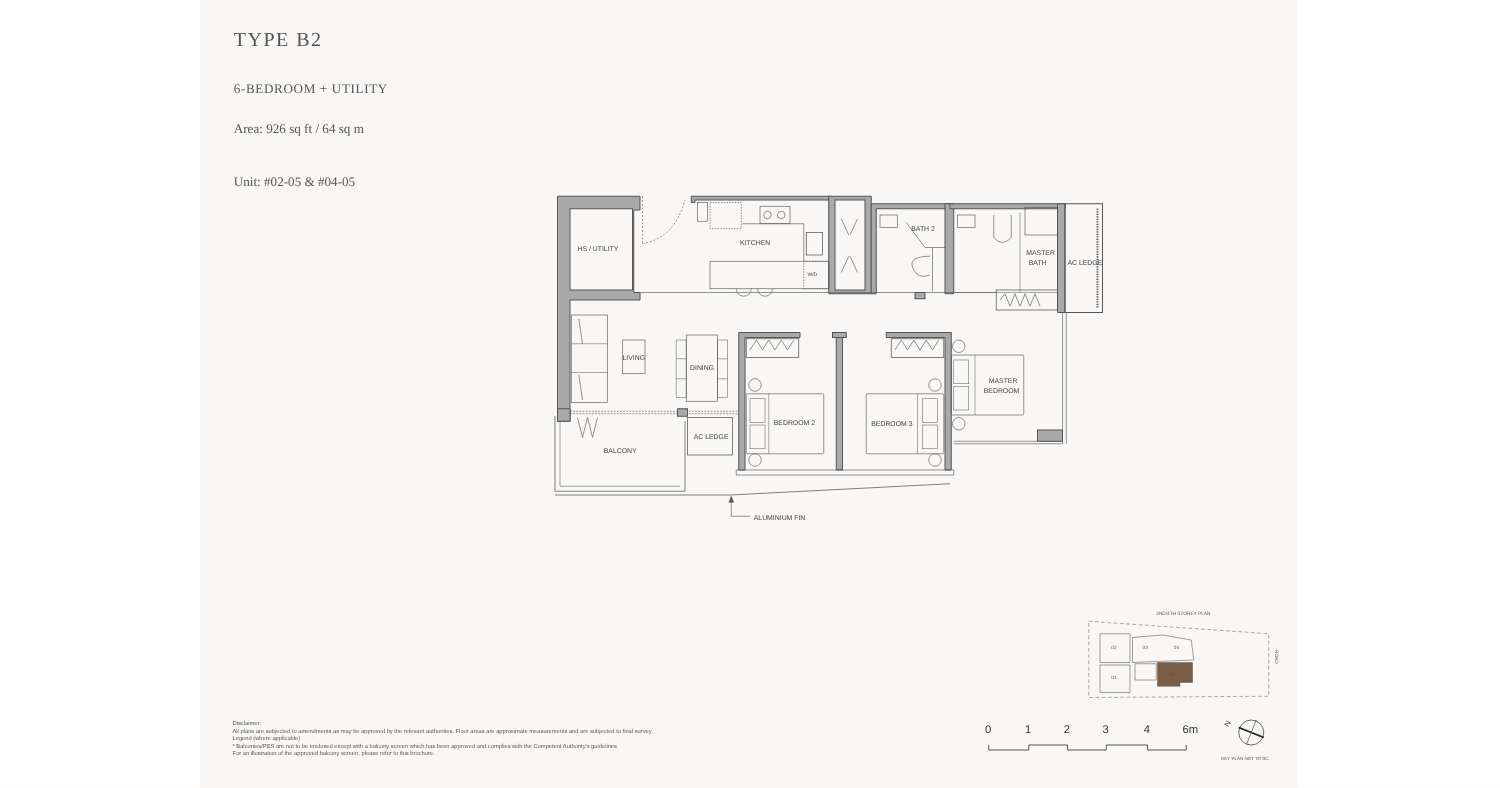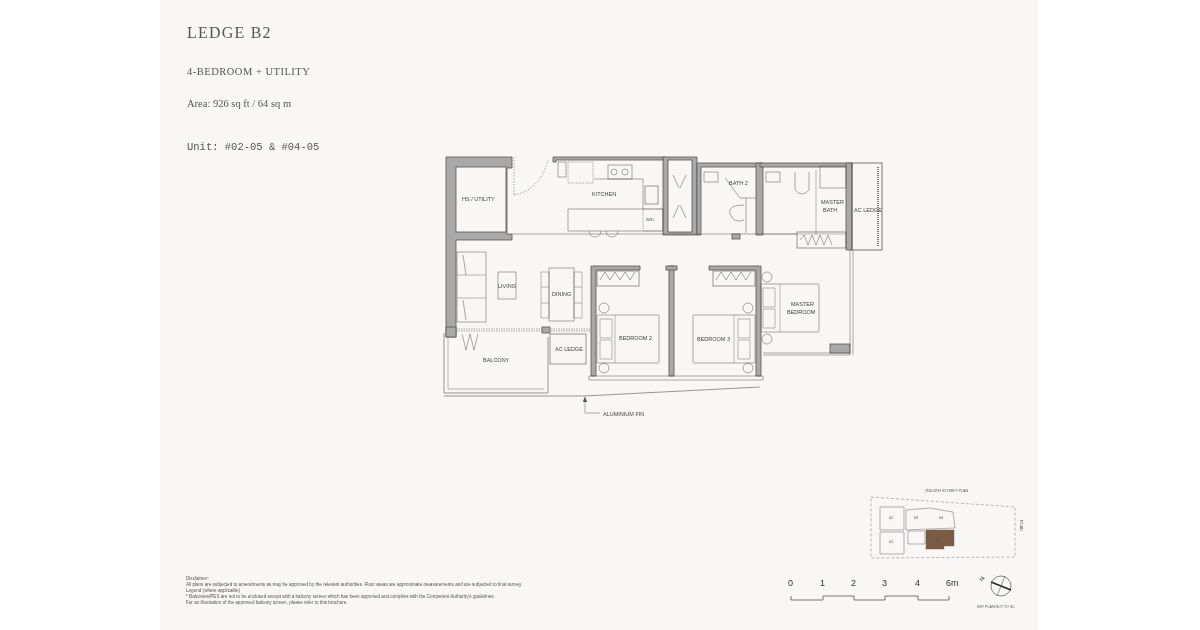--- a/index.html
+++ b/index.html
@@ -1,35 +1,35 @@
 <!DOCTYPE html>
 <html><head>
 <meta charset="utf-8">
 <style>
   html,body{margin:0;padding:0;}
   body{width:1200px;height:630px;background:#ffffff;position:relative;overflow:hidden;font-family:"Liberation Sans",sans-serif;color:#555;}
   .panel{position:absolute;left:160px;top:0;width:878px;height:630px;background:#f8f7f5;}
   .title{position:absolute;left:187px;top:24px;font-family:"Liberation Serif",serif;font-size:16px;letter-spacing:1.2px;color:#555;}
   .subtitle{position:absolute;left:187px;top:66px;font-family:"Liberation Serif",serif;font-size:10.5px;letter-spacing:0.5px;color:#555;}
   .area{position:absolute;left:187px;top:95px;font-family:"Liberation Serif",serif;font-size:10.5px;color:#555;line-height:17px;}
-  .unit{position:absolute;left:187px;top:141px;font-family:Liberation Mono, monospace;font-size:10.5px;color:#555;}
+  .unit{position:absolute;left:187px;top:141px;font-family:Liberation Serif, serif;font-size:10.5px;color:#555;}
   .disclaimer{position:absolute;left:186px;top:576px;font-size:4.6px;line-height:6px;color:#555;width:400px;}
   .plan{position:absolute;left:0;top:0;}
   .lbl{font-family:"Liberation Sans",sans-serif;font-size:5.5px;fill:#444;}
   .scale{position:absolute;left:788px;top:578px;width:180px;height:30px;}
   .scale span{position:absolute;top:0;font-size:9px;color:#333;}
   .keyplan-label{font-family:"Liberation Sans",sans-serif;font-size:3.8px;fill:#555;}
 </style>
 </head>
 <body>
 
 <div class="panel"></div>
 
-<div class="title">LEDGE  B2</div>
-<div class="subtitle">4-BEDROOM + UTILITY</div>
+<div class="title">TYPE  B2</div>
+<div class="subtitle">6-BEDROOM + UTILITY</div>
 <div class="area">
   <div>Area: 926 sq ft / 64 sq m</div>
 </div>
 <div class="unit">Unit: #02-05 &amp; #04-05</div>
 
 <svg class="plan" width="1200" height="630">
   <g stroke="#555" stroke-width="0.8" fill="none">
 
     <path d="M446,157 L512,157 L512,168 L507,168 L507,234 L512,234 L512,240 L456,240 L456,337 L446,337 Z" fill="#a9a9a9"></path>
     <rect x="456" y="167" width="50" height="65" fill="#f8f7f5"></rect>

